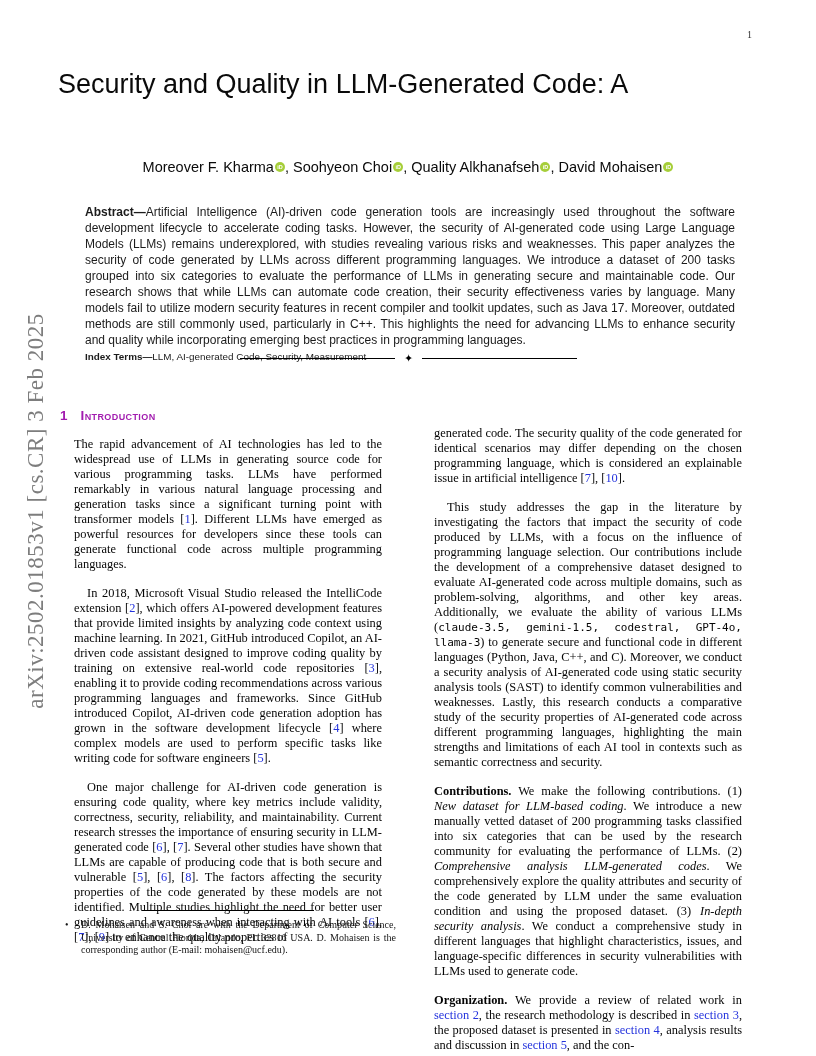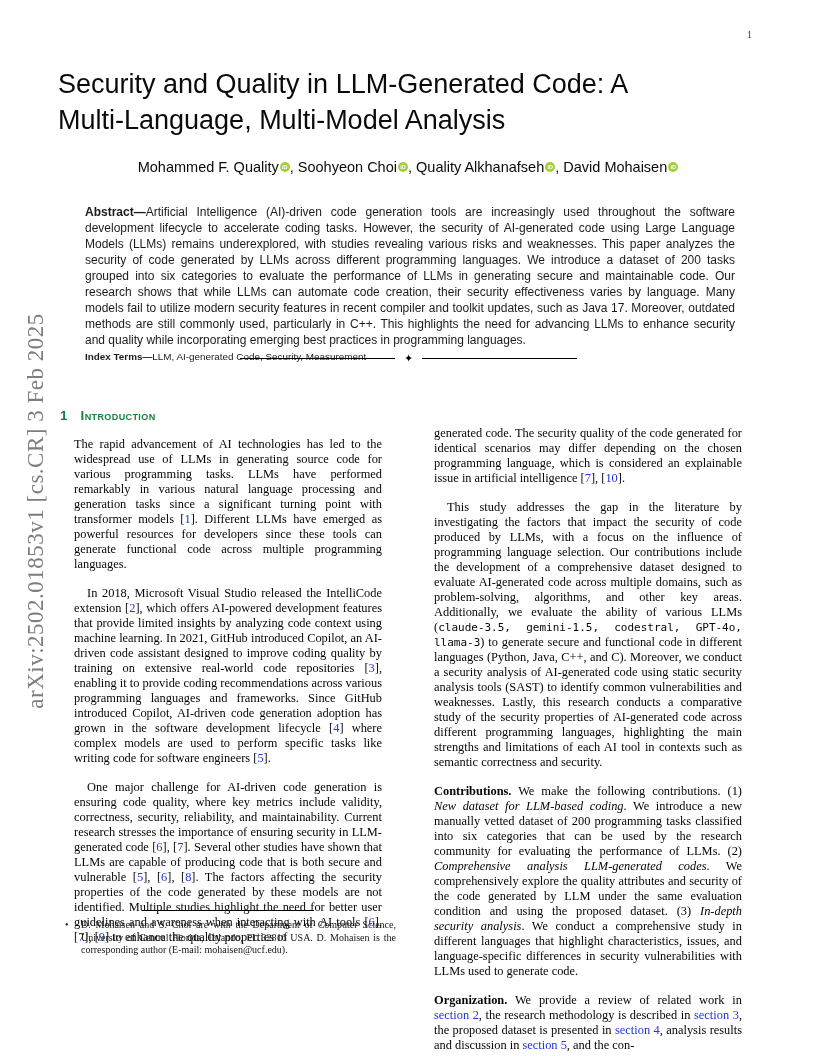--- a/index.html
+++ b/index.html
@@ -34,21 +34,21 @@
         display:flex;align-items:center;gap:9px;}
   .ornament .rule{flex:1;border-top:1.4px solid #000;}
   .ornament .diamond{font-size:11px;line-height:11px;color:#000;}
 
   .col{position:absolute;width:336px;font-size:12.4px;line-height:15px;
         text-align:justify;color:#050505;}
   .col-left{left:60px;top:408px;}
   .col-right{left:420px;top:412px;}
 
   .section-heading{font-family:"Liberation Sans",sans-serif;font-weight:bold;
-        font-size:13.5px;margin:0 0 8px 0;color:#15803d;}
+        font-size:13.5px;margin:0 0 8px 0;color:#a21caf;}
   .section-heading .sec-num{margin-right:13px;}
   .section-heading .sec-title{font-variant:small-caps;letter-spacing:0.4px;}
 
   .para{margin:14px;}
   .para.indent{text-indent:13px;}
   .link{color:#2433dd;}
   .mono{font-family:"DejaVu Sans Mono",monospace;font-size:11px;}
   .bold{font-weight:bold;}
   .italic{font-style:italic;}
 
@@ -63,24 +63,23 @@
 <body>
 
 <div class="page">
 
   <div class="page-number">1</div>
 
   <div class="arxiv-watermark">arXiv:2502.01853v1  [cs.CR]  3 Feb 2025</div>
 
   <div class="paper-title">
     <div>Security and Quality in LLM-Generated Code: A</div>
-    <div>Multi-Language, Multi-Model Analysis</div>
   </div>
 
-  <div class="authors-line"><span>Mohammed F. Quality</span><span class="orcid">iD</span><span>, </span><span>Soohyeon Choi</span><span class="orcid">iD</span><span>, </span><span>Quality Alkhanafseh</span><span class="orcid">iD</span><span>, </span><span>David Mohaisen</span><span class="orcid">iD</span></div>
+  <div class="authors-line"><span>Moreover F. Kharma</span><span class="orcid">iD</span><span>, </span><span>Soohyeon Choi</span><span class="orcid">iD</span><span>, </span><span>Quality Alkhanafseh</span><span class="orcid">iD</span><span>, </span><span>David Mohaisen</span><span class="orcid">iD</span></div>
 
   <div class="abstract-section">
     <span class="blk-label">Abstract—</span><span>Artificial Intelligence (AI)-driven code generation tools are increasingly used throughout the software development lifecycle to accelerate coding tasks. However, the security of AI-generated code using Large Language Models (LLMs) remains underexplored, with studies revealing various risks and weaknesses. This paper analyzes the security of code generated by LLMs across different programming languages. We introduce a dataset of 200 tasks grouped into six categories to evaluate the performance of LLMs in generating secure and maintainable code. Our research shows that while LLMs can automate code creation, their security effectiveness varies by language. Many models fail to utilize modern security features in recent compiler and toolkit updates, such as Java 17. Moreover, outdated methods are still commonly used, particularly in C++. This highlights the need for advancing LLMs to enhance security and quality while incorporating emerging best practices in programming languages.</span>
   </div>
 
   <div class="index-terms">
     <span class="blk-label">Index Terms—</span><span>LLM, AI-generated Code, Security, Measurement</span>
   </div>
 
   <div class="ornament">

